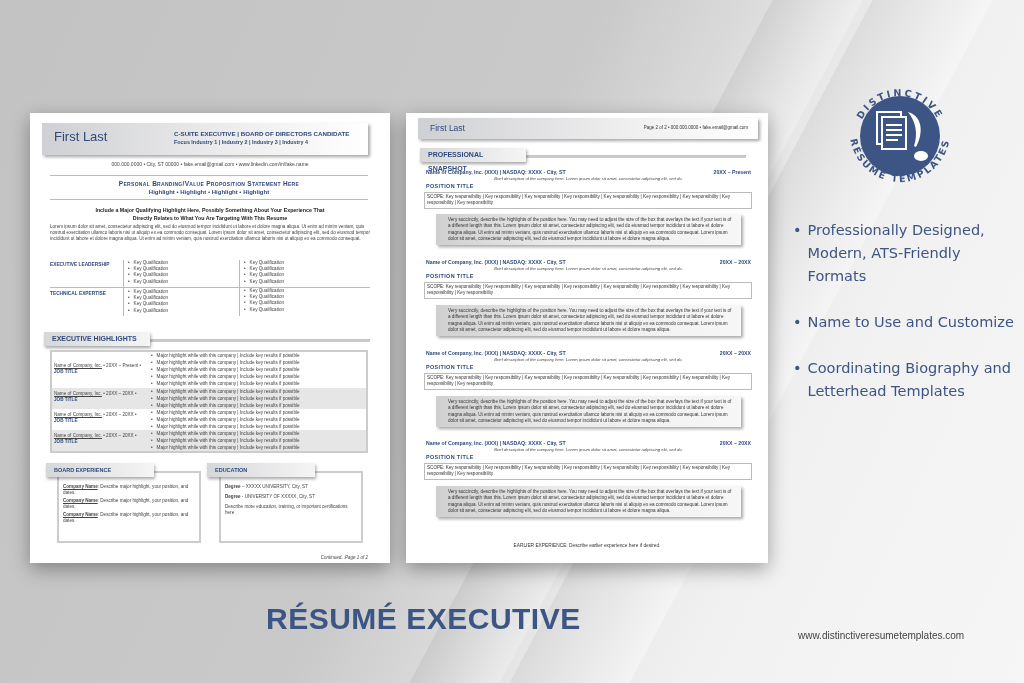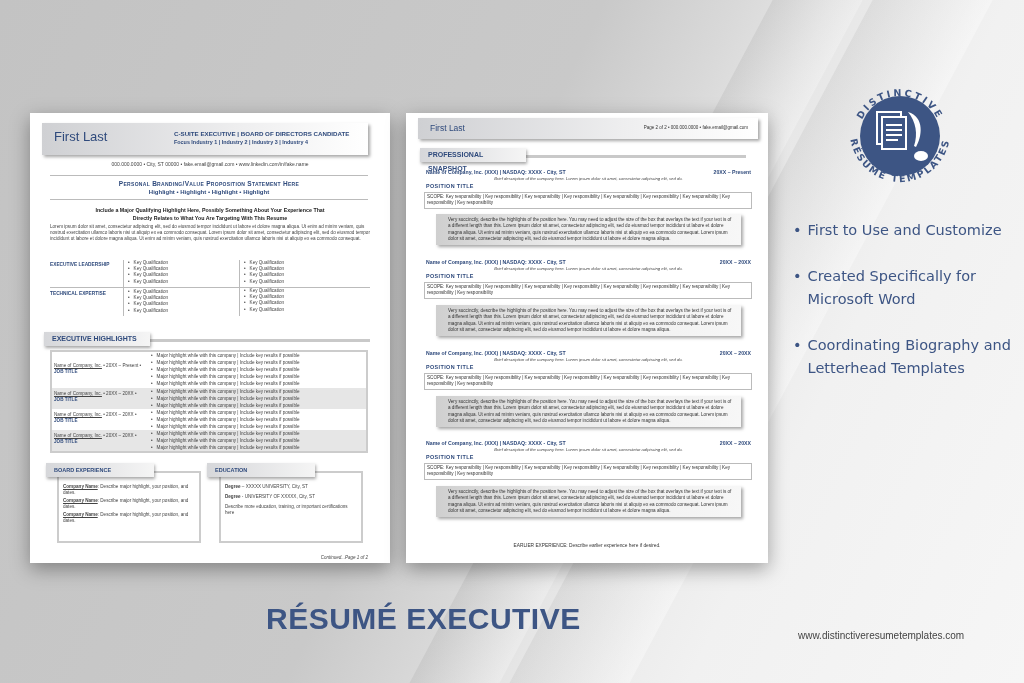--- a/index.html
+++ b/index.html
@@ -263,19 +263,19 @@
     <line x1="56" y1="63" x2="72" y2="63" stroke="#fff" stroke-width="2"></line>
     <line x1="56" y1="68" x2="68" y2="68" stroke="#fff" stroke-width="2"></line>
     <path d="M78,40 C95,45 92,65 86,75 L84,74 C88,62 86,50 78,40Z" fill="#fff"></path>
     <ellipse cx="91" cy="84" rx="7" ry="5" fill="#fff"></ellipse>
     <text font-family="DejaVu Sans, sans-serif" font-size="9.5" font-weight="bold" fill="#3d5584" letter-spacing="2.5"><textPath href="#arcTop" startOffset="50%" text-anchor="middle">DISTINCTIVE</textPath></text>
     <text font-family="DejaVu Sans, sans-serif" font-size="9.5" font-weight="bold" fill="#3d5584" letter-spacing="2"><textPath href="#arcBot" startOffset="50%" text-anchor="middle">RÉSUMÉ TEMPLATES</textPath></text>
   </svg>
 </div>
 
 <div style="position:absolute;left:793px;top:219px;width:225px">
-  <div class="feat">First to Use and Customize</div>
-  <div class="feat">Created Specifically for Microsoft Word</div>
+  <div class="feat">Professionally Designed, Modern, ATS-Friendly Formats</div>
+  <div class="feat">Name to Use and Customize</div>
   <div class="feat">Coordinating Biography and Letterhead Templates</div>
 </div>
 
 <div style="position:absolute;left:266px;top:602px;font-size:30px;font-weight:bold;color:#3d5584;letter-spacing:0.5px">RÉSUMÉ EXECUTIVE</div>
 <div style="position:absolute;left:798px;top:630px;font-size:10px;color:#444">www.distinctiveresumetemplates.com</div>
 
 </body></html>

